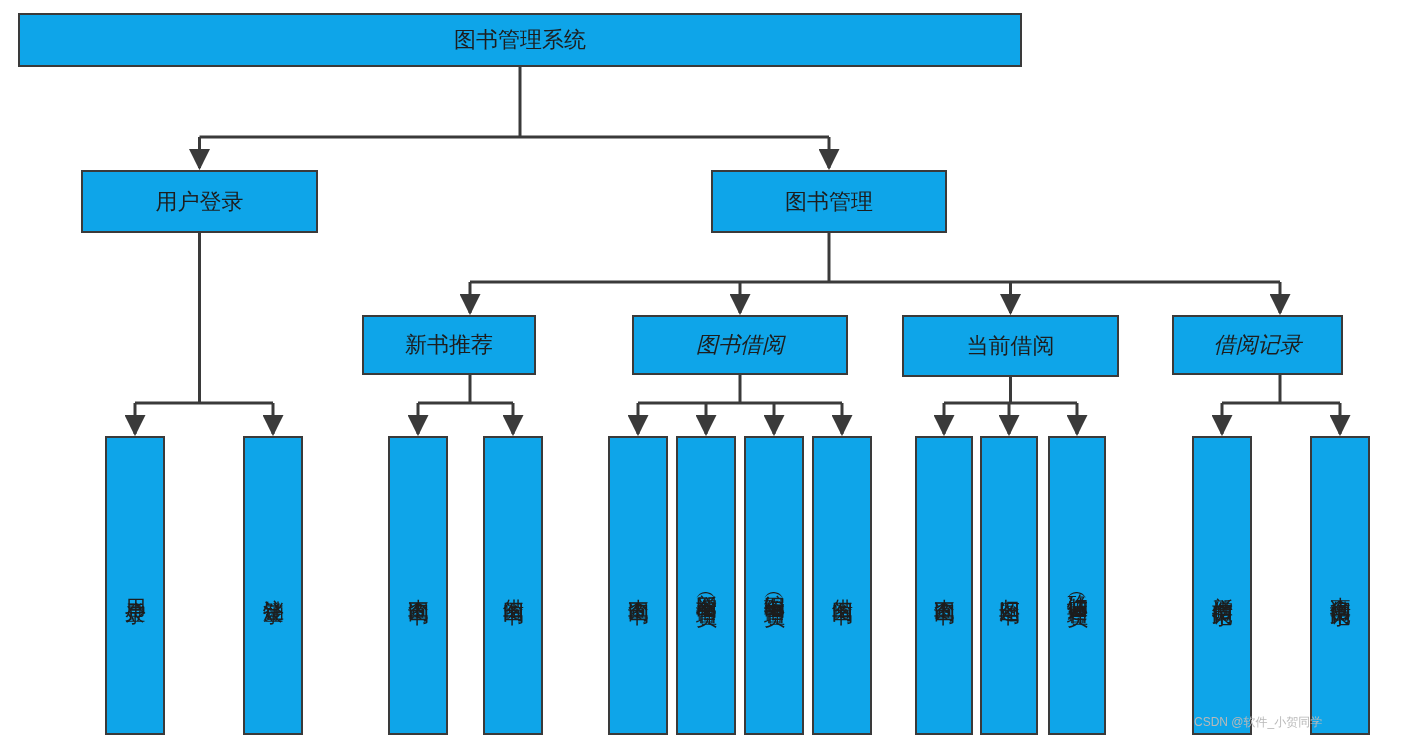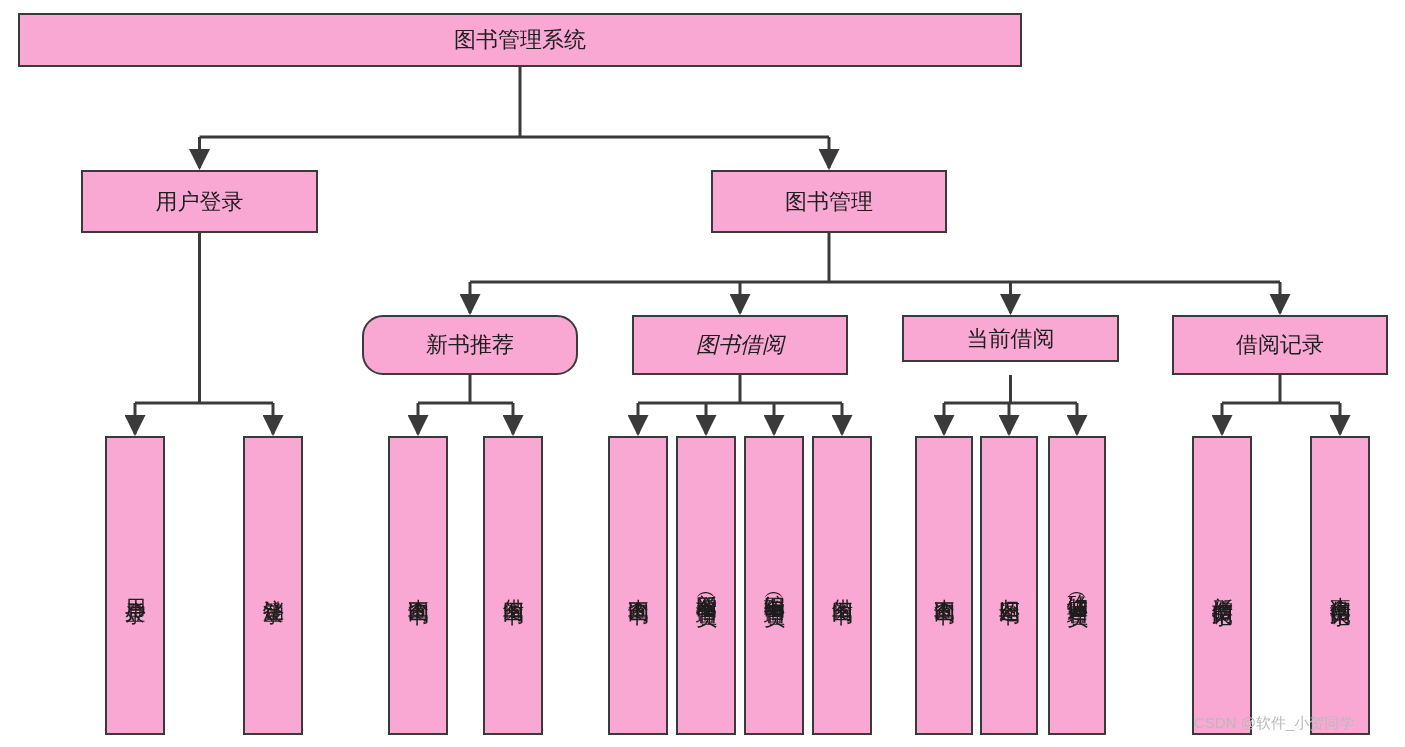--- a/index.html
+++ b/index.html
@@ -21,21 +21,21 @@
     position: absolute;
     left: 0;
     top: 0;
     width: 1405px;
     height: 747px;
     pointer-events: none;
   }
   .node {
     position: absolute;
     box-sizing: border-box;
-    background: #f9a8d4;
+    background: #0ea5e9;
     border: 2px solid #3a3a3a;
     display: flex;
     align-items: center;
     justify-content: center;
     overflow: hidden;
   }
   .node-label {
     color: #1d1d1d;
     text-align: center;
     line-height: 1.18;
@@ -47,21 +47,21 @@
   }
   .vert .node-label {
     writing-mode: vertical-rl;
     text-orientation: upright;
     font-size: 21px;
     letter-spacing: 2px;
   }
   .watermark {
     position: absolute;
     color: #b9b9b9;
-    font-size: 15px;
+    font-size: 12px;
     white-space: nowrap;
     user-select: none;
   }
 </style>
 </head>
 <body>
 
 <div id="canvas">
 
   <svg id="edges" viewBox="0 0 1405 747" width="1405" height="747">
@@ -110,30 +110,30 @@
   <div id="node-layer">
       <div class="node horiz" style="left: 18px; top: 13px; width: 1004px; height: 54px;">
         <span class="node-label">图书管理系统</span>
       </div>
       <div class="node horiz" style="left: 81px; top: 170px; width: 237px; height: 63px;">
         <span class="node-label">用户登录</span>
       </div>
       <div class="node horiz" style="left: 711px; top: 170px; width: 236px; height: 63px; font-family: Liberation Serif, serif;">
         <span class="node-label">图书管理</span>
       </div>
-      <div class="node horiz" style="left: 362px; top: 315px; width: 216px; height: 60px; border-radius: 21px;">
+      <div class="node horiz" style="left: 362px; top: 315px; width: 174px; height: 60px;">
         <span class="node-label">新书推荐</span>
       </div>
       <div class="node horiz" style="left: 632px; top: 315px; width: 216px; height: 60px; font-style: italic;">
         <span class="node-label">图书借阅</span>
       </div>
-      <div class="node horiz" style="left: 902px; top: 315px; width: 217px; height: 47px;">
+      <div class="node horiz" style="left: 902px; top: 315px; width: 217px; height: 62px;">
         <span class="node-label">当前借阅</span>
       </div>
-      <div class="node horiz" style="left: 1172px; top: 315px; width: 216px; height: 60px;">
+      <div class="node horiz" style="left: 1172px; top: 315px; width: 171px; height: 60px; font-style: italic;">
         <span class="node-label">借阅记录</span>
       </div>
       <div class="node vert" style="left: 105px; top: 436px; width: 60px; height: 299px;">
         <span class="node-label">用户登录</span>
       </div>
       <div class="node vert" style="left: 243px; top: 436px; width: 60px; height: 299px;">
         <span class="node-label">注销登录</span>
       </div>
       <div class="node vert" style="left: 388px; top: 436px; width: 60px; height: 299px;">
         <span class="node-label">查询图书</span>

